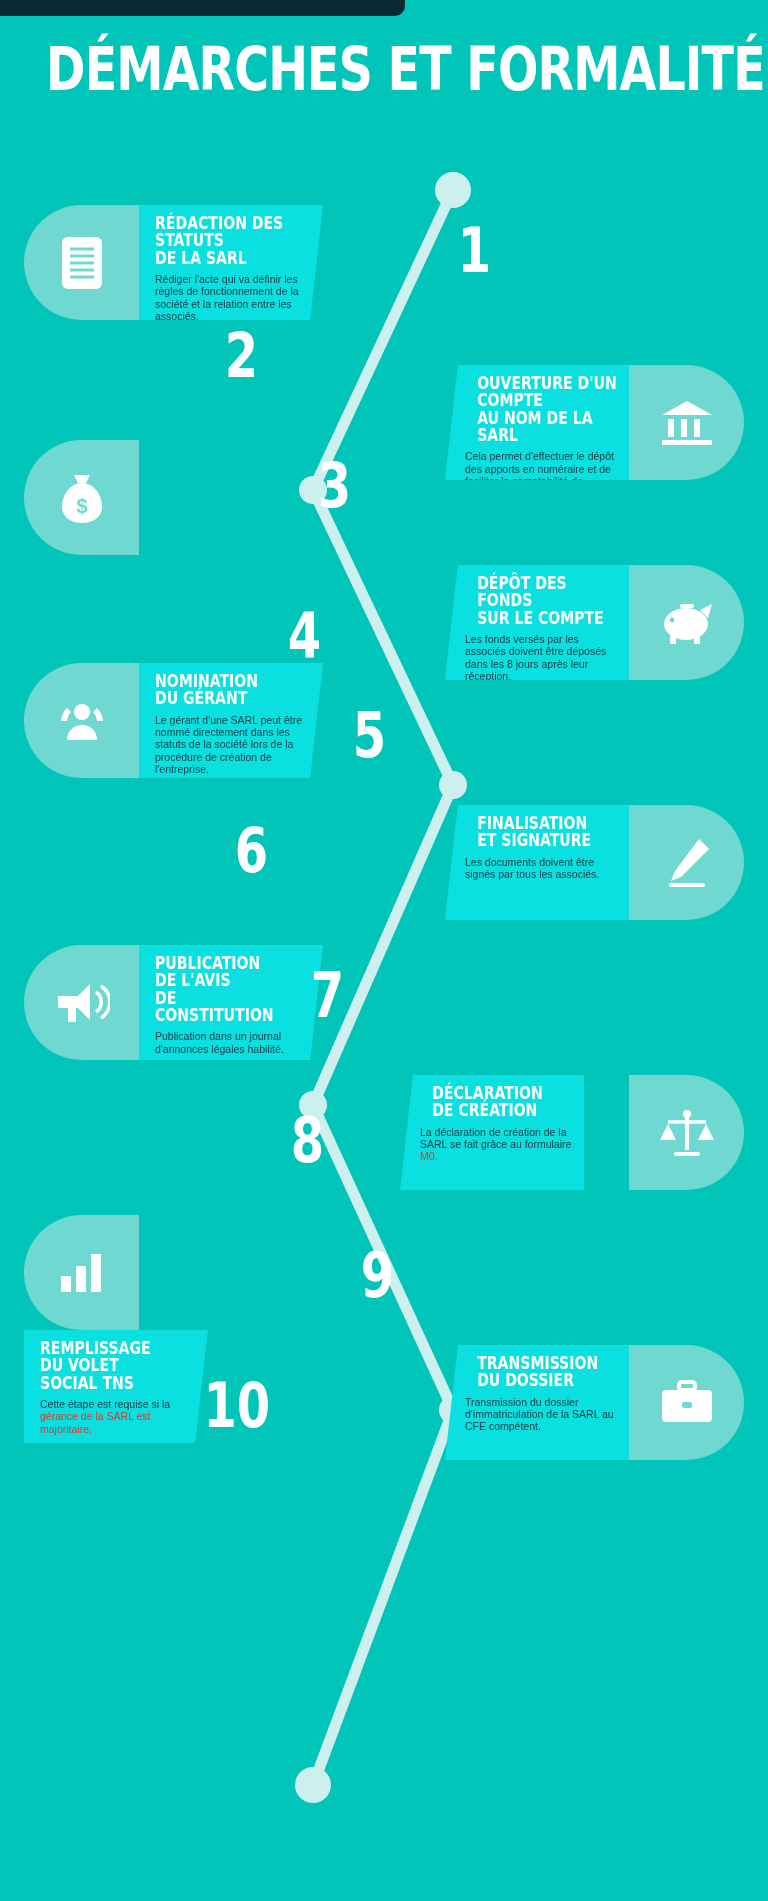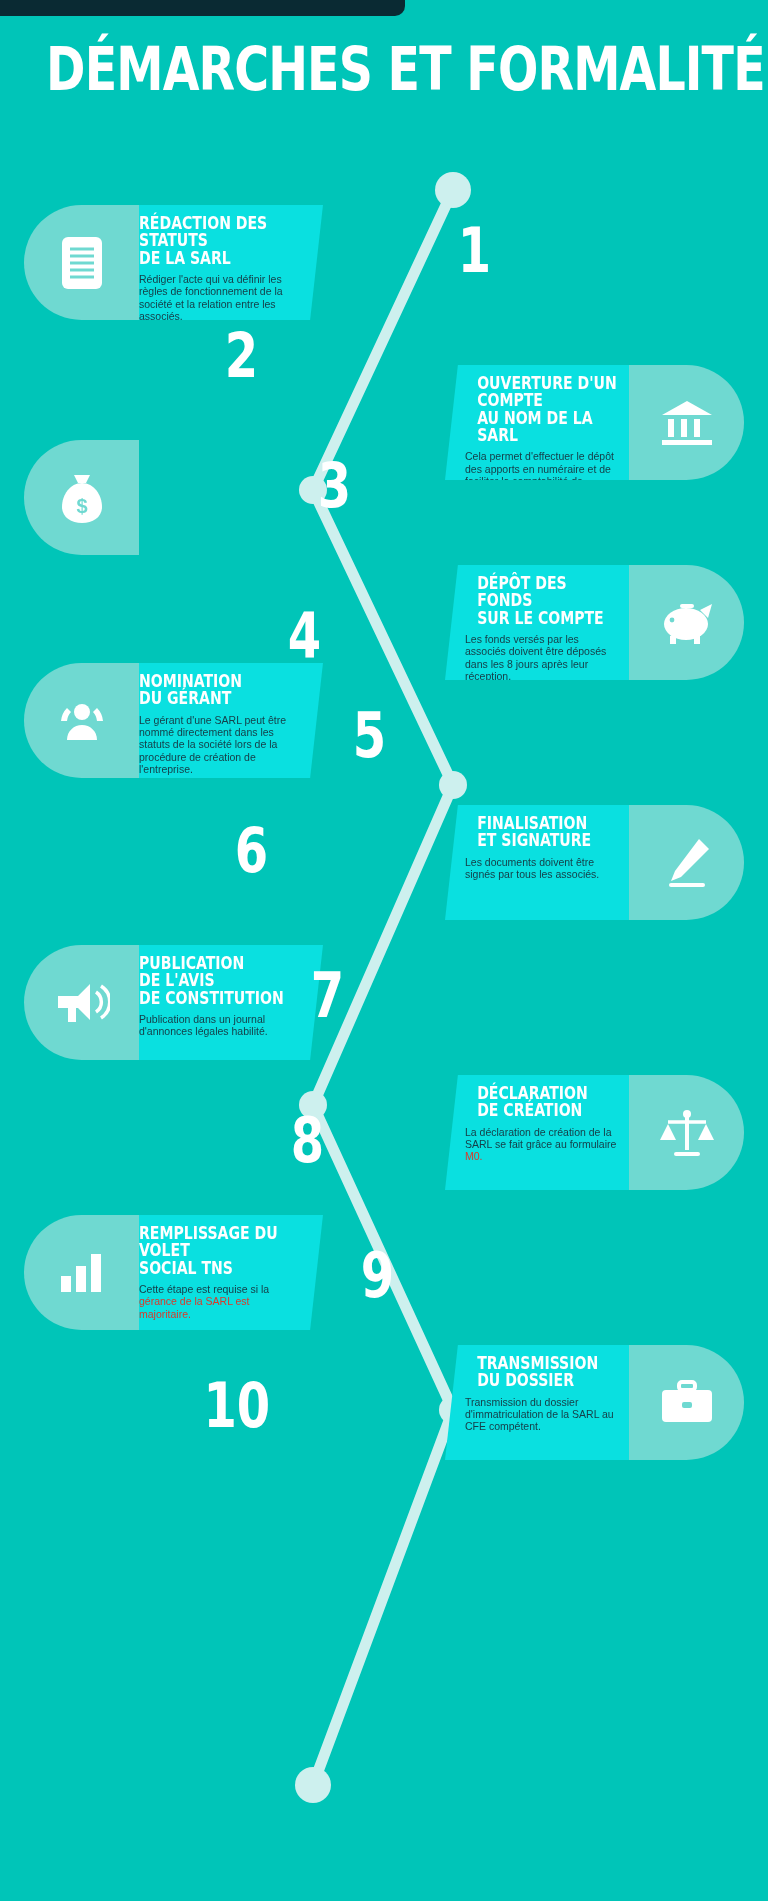--- a/index.html
+++ b/index.html
@@ -77,21 +77,21 @@
   }
   .step.right .icon-pod {
     border-top-right-radius: 58px;
     border-bottom-right-radius: 58px;
   }
   .icon-pod svg { display:block; }
 
   .card {
     width: 184px;
     background: #0ae0e0;
-    padding: 10px 12px 8px 0;
+    padding: 10px 12px 8px 16px;
     box-sizing: border-box;
     position: relative;
     display: flex;
     flex-direction: column;
   }
   .step.left .card { clip-path: polygon(0 0, 100% 0, 93% 100%, 0% 100%); padding-right:20px; }
   .step.right .card { clip-path: polygon(7% 0, 100% 0, 100% 100%, 0% 100%); padding-left:20px; }
 
   .card h3 {
     margin: 0 0 6px 0;
@@ -248,39 +248,39 @@
         <path d="M47 6a19 19 0 0 1 0 32" fill="none" stroke="#fff" stroke-width="3.5"></path>
       </svg>
   </div>
   <div class="card">
     <h3><span>PUBLICATION</span><br><span>DE L'AVIS</span><br><span>DE CONSTITUTION</span></h3>
     <p><span>Publication dans un journal d'annonces légales habilité.</span><span class="hl"></span></p>
   </div>
 </div>
 <div class="num" style="top:965px; left:308px;">7</div>
 
-<div class="step right" style="top:1075px;">
+<div class="step right" style="top:1075px;gap:45px;">
   <div class="icon-pod">
     <svg width="54" height="50" viewBox="0 0 54 50" fill="#fff">
         <rect x="25" y="6" width="4" height="36"></rect>
         <rect x="14" y="44" width="26" height="4" rx="2"></rect>
         <circle cx="27" cy="6" r="4"></circle>
         <line x1="8" y1="14" x2="46" y2="14" stroke="#fff" stroke-width="3.5"></line>
         <polygon points="8,16 16,32 0,32"></polygon>
         <polygon points="46,16 54,32 38,32"></polygon>
       </svg>
   </div>
   <div class="card">
     <h3><span>DÉCLARATION</span><br><span>DE CRÉATION</span></h3>
     <p><span>La déclaration de création de la SARL se fait grâce au formulaire </span><span class="hl">M0.</span></p>
   </div>
 </div>
 <div class="num" style="top:1110px; left:288px;">8</div>
 
-<div class="step left" style="top:1215px;">
+<div class="step left" style="top:1215px;flex-direction:column;">
   <div class="icon-pod">
     <svg width="50" height="42" viewBox="0 0 50 42" fill="#fff">
         <rect x="4" y="24" width="10" height="16"></rect>
         <rect x="19" y="14" width="10" height="26"></rect>
         <rect x="34" y="2" width="10" height="38"></rect>
       </svg>
   </div>
   <div class="card">
     <h3><span>REMPLISSAGE DU VOLET</span><br><span>SOCIAL TNS</span></h3>
     <p><span>Cette étape est requise si la </span><span class="hl">gérance de la SARL est majoritaire.</span></p>

